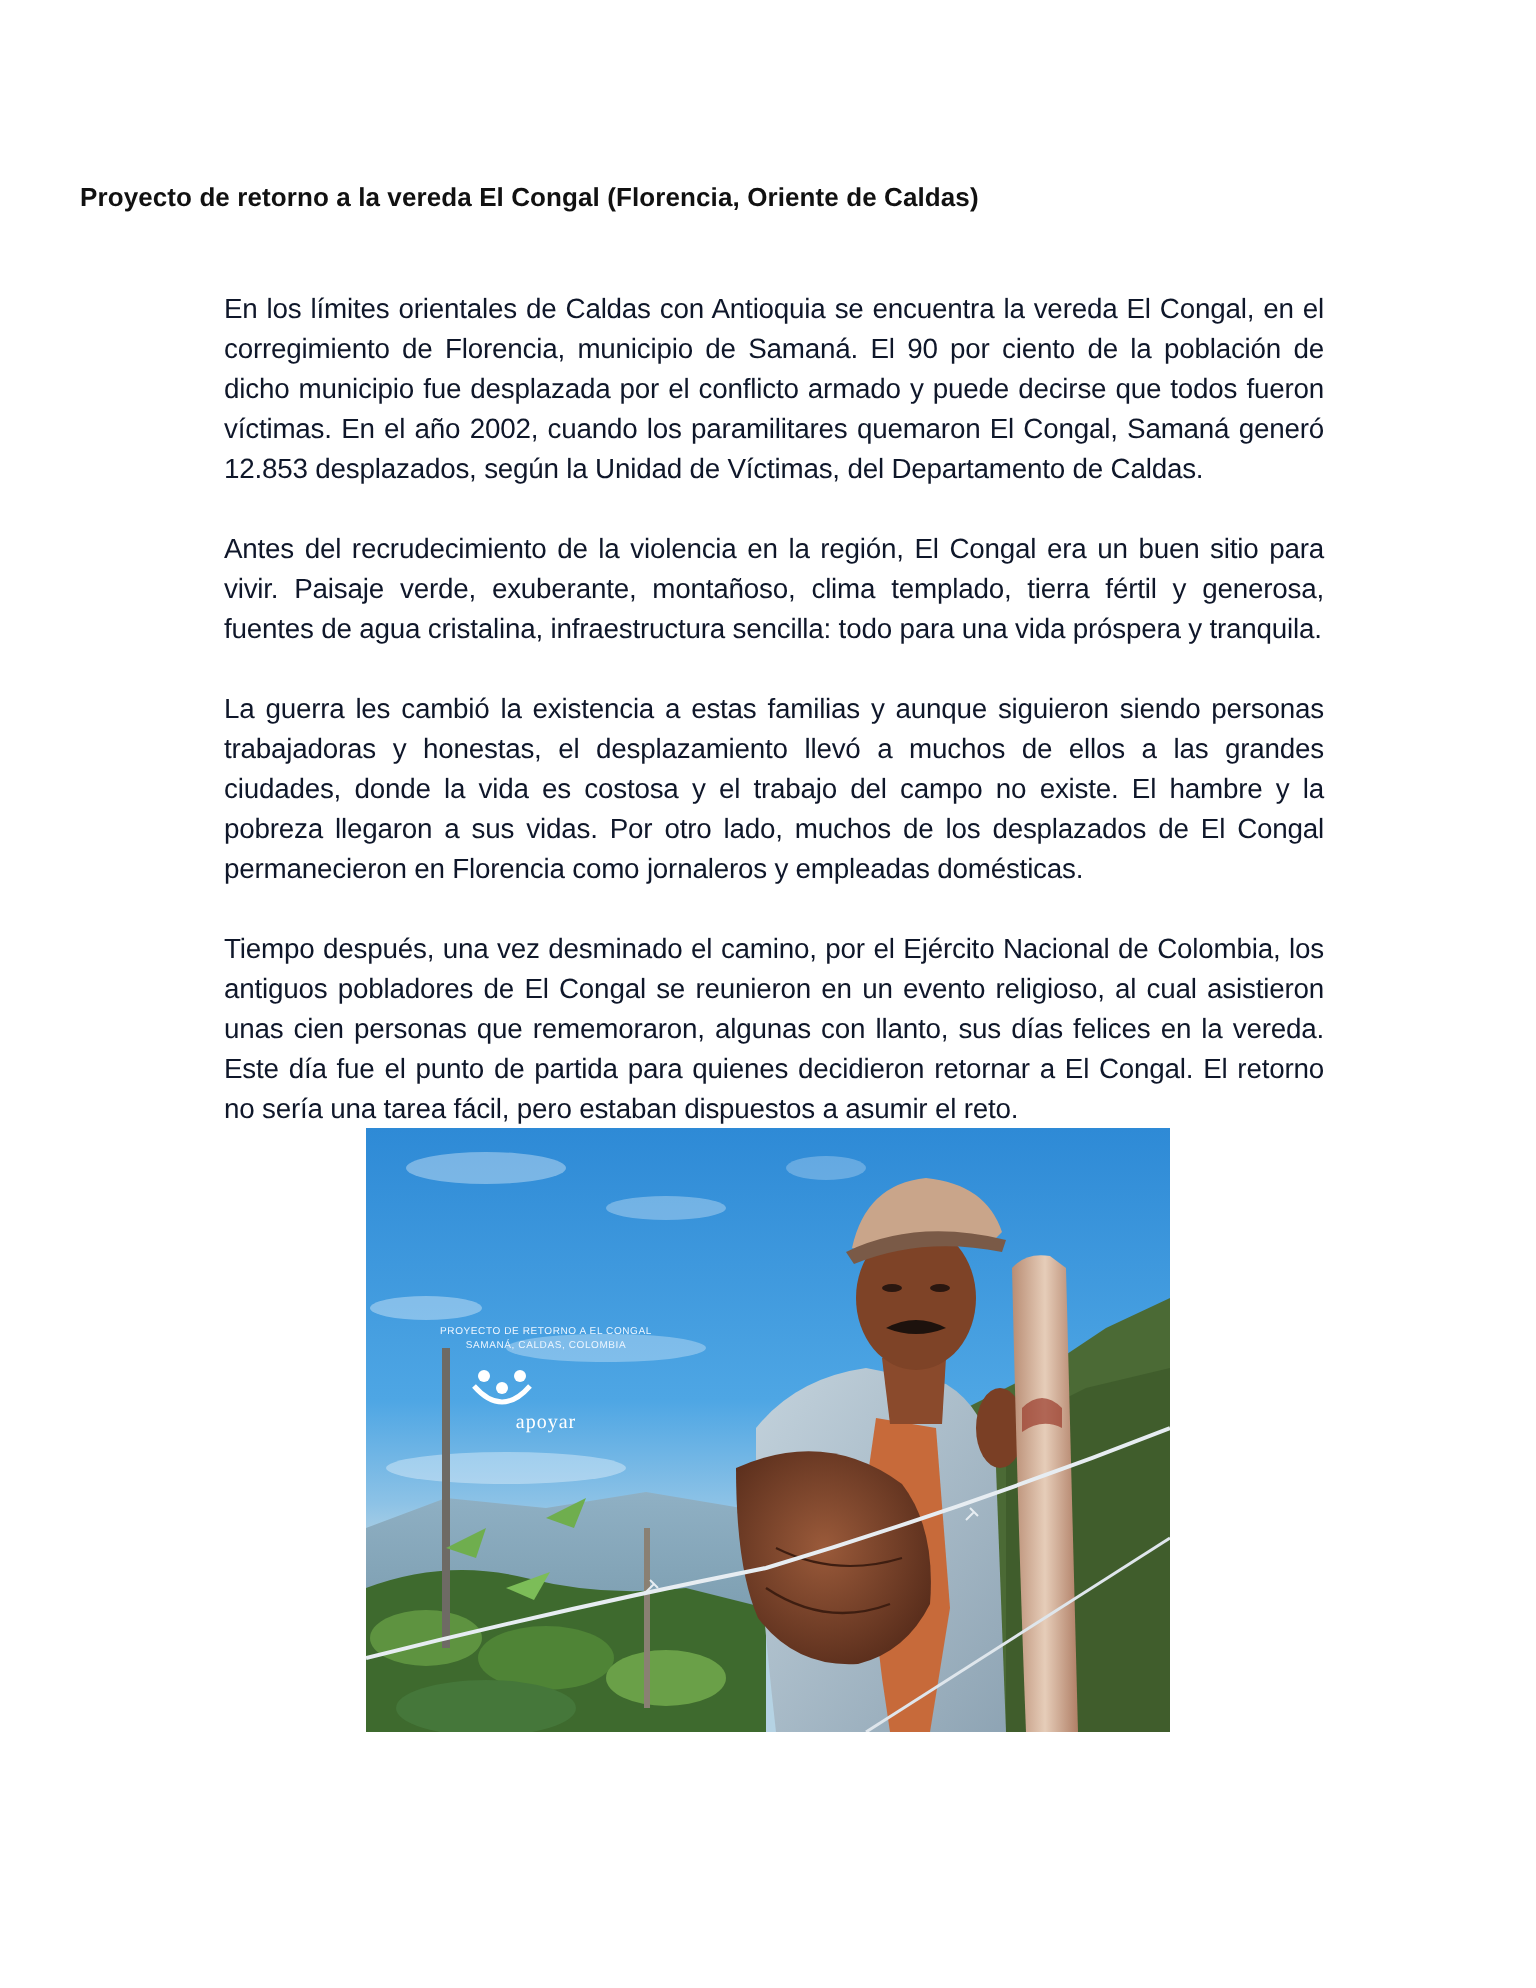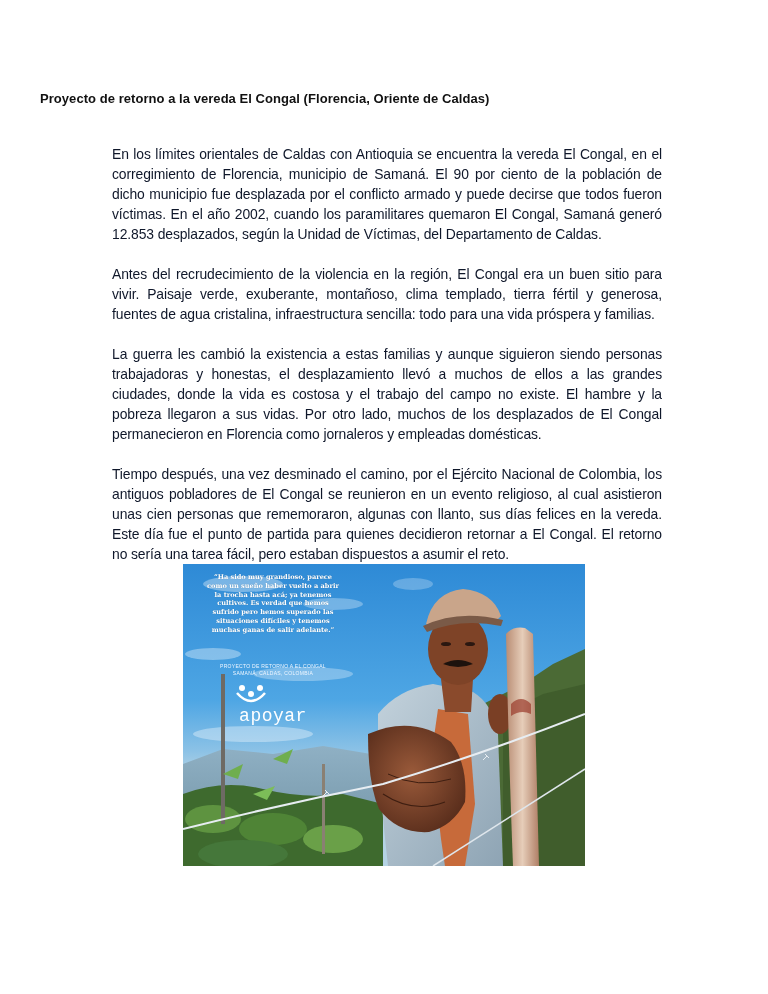--- a/index.html
+++ b/index.html
@@ -82,37 +82,37 @@
     color: #eef6ff;
   }
   .logo {
     position: absolute;
     left: 50px;
     top: 119px;
     width: 80px;
     text-align: center;
   }
   .logo-word {
-    font-family: Liberation Mono, monospace;
-    font-size: 18px;
+    font-family: Liberation Serif, serif;
+    font-size: 10px;
     color: #ffffff;
     letter-spacing: 0.5px;
     margin-top: 1px;
   }
 </style>
 </head>
 <body>
 
 <div class="page">
 
   <div class="title">Proyecto de retorno a la vereda El Congal (Florencia, Oriente de Caldas)</div>
 
   <div class="body-text">
     <p class="para">En los límites orientales de Caldas con Antioquia se encuentra la vereda El Congal, en el corregimiento de Florencia, municipio de Samaná. El 90 por ciento de la población de dicho municipio fue desplazada por el conflicto armado y puede decirse que todos fueron víctimas. En el año 2002, cuando los paramilitares quemaron El Congal, Samaná generó 12.853 desplazados, según la Unidad de Víctimas, del Departamento de Caldas.</p>
-    <p class="para">Antes del recrudecimiento de la violencia en la región, El Congal era un buen sitio para vivir. Paisaje verde, exuberante, montañoso, clima templado, tierra fértil y generosa, fuentes de agua cristalina, infraestructura sencilla: todo para una vida próspera y familias.</p>
+    <p class="para">Antes del recrudecimiento de la violencia en la región, El Congal era un buen sitio para vivir. Paisaje verde, exuberante, montañoso, clima templado, tierra fértil y generosa, fuentes de agua cristalina, infraestructura sencilla: todo para una vida próspera y tranquila.</p>
     <p class="para">La guerra les cambió la existencia a estas familias y aunque siguieron siendo personas trabajadoras y honestas, el desplazamiento llevó a muchos de ellos a las grandes ciudades, donde la vida es costosa y el trabajo del campo no existe. El hambre y la pobreza llegaron a sus vidas. Por otro lado, muchos de los desplazados de El Congal permanecieron en Florencia como jornaleros y empleadas domésticas.</p>
     <p class="para">Tiempo después, una vez desminado el camino, por el Ejército Nacional de Colombia, los antiguos pobladores de El Congal se reunieron en un evento religioso, al cual asistieron unas cien personas que rememoraron, algunas con llanto,  sus días felices en la vereda. Este día fue el punto de partida para quienes decidieron retornar a El Congal. El retorno no sería una tarea fácil, pero estaban dispuestos a asumir el reto.</p>
   </div>
 
   <div class="figure">
     <svg width="402" height="302" viewBox="0 0 402 302">
       <defs>
         <linearGradient id="sky" x1="0" y1="0" x2="0" y2="1">
           <stop offset="0" stop-color="#2e8ad6"></stop>
           <stop offset="0.45" stop-color="#4ea6e4"></stop>
@@ -188,21 +188,20 @@
 
       <path d="M185 170 Q230 150 268 178 Q285 200 282 238 Q270 262 246 268 Q215 270 196 245 Q185 220 185 170 Z" fill="url(#hand)"></path>
       <path d="M200 230 Q230 250 262 238" stroke="#3e1e11" stroke-width="1.2" fill="none"></path>
       <path d="M205 210 Q235 225 268 215" stroke="#3e1e11" stroke-width="1" fill="none"></path>
 
       <path d="M0 265 Q100 240 200 220 Q300 190 402 150" stroke="#e7edf2" stroke-width="2" fill="none"></path>
       <path d="M250 302 L402 205" stroke="#dfe6ec" stroke-width="1.5" fill="none"></path>
       <path d="M140 232 l4 -4 M146 230 l-4 -4 M300 196 l4 -4 M306 194 l-4 -4" stroke="#e7edf2" stroke-width="1"></path>
     </svg>
 
-    <div class="quote">“Ha sido muy grandioso, parece como un sueño haber vuelto a abrir la trocha hasta acá; ya tenemos cultivos. Es verdad que hemos sufrido pero hemos superado las situaciones difíciles y tenemos muchas ganas de salir adelante.”</div>
 
     <div class="credit">
       <div>PROYECTO DE RETORNO A EL CONGAL</div>
       <div>SAMANÁ, CALDAS, COLOMBIA</div>
     </div>
 
     <div class="logo">
       <svg width="36" height="22" viewBox="0 0 36 22">
         <circle cx="9" cy="5" r="3" fill="#ffffff"></circle>
         <circle cx="27" cy="5" r="3" fill="#ffffff"></circle>

